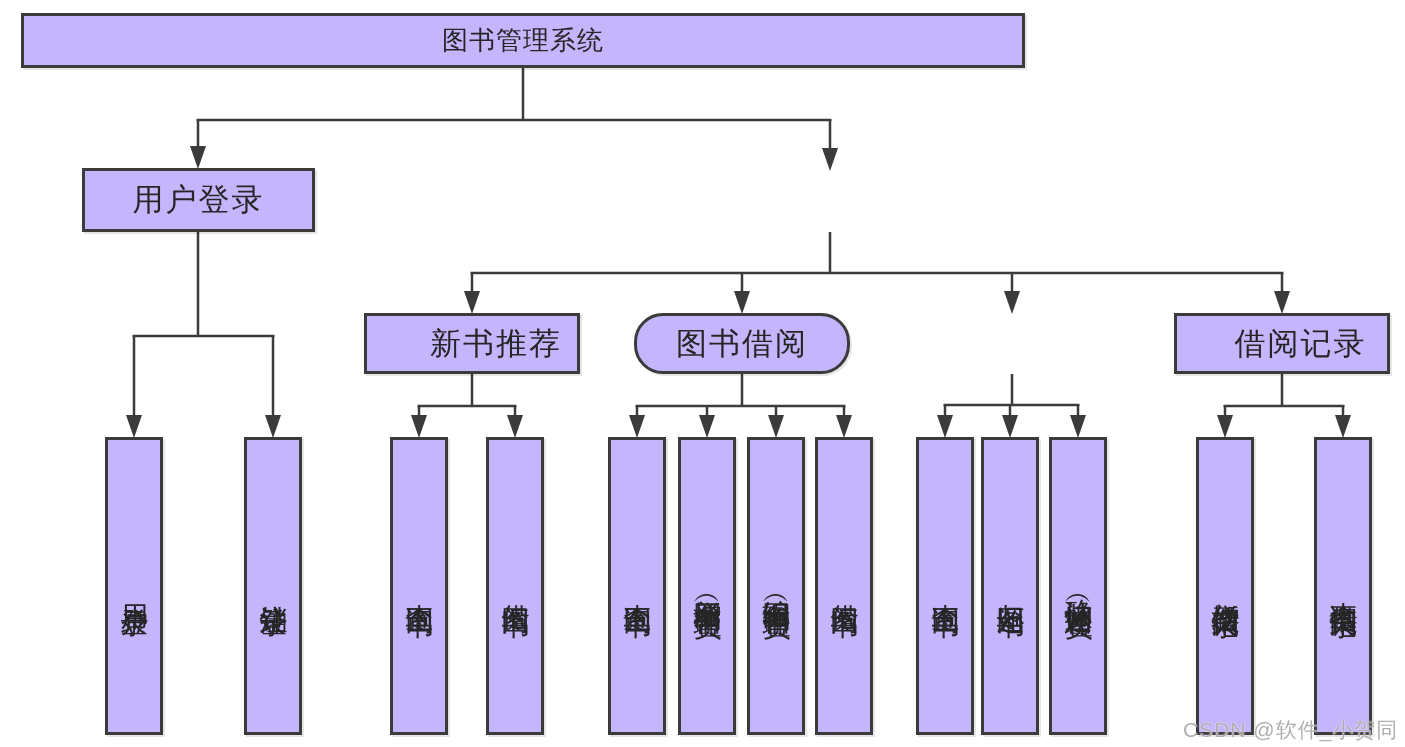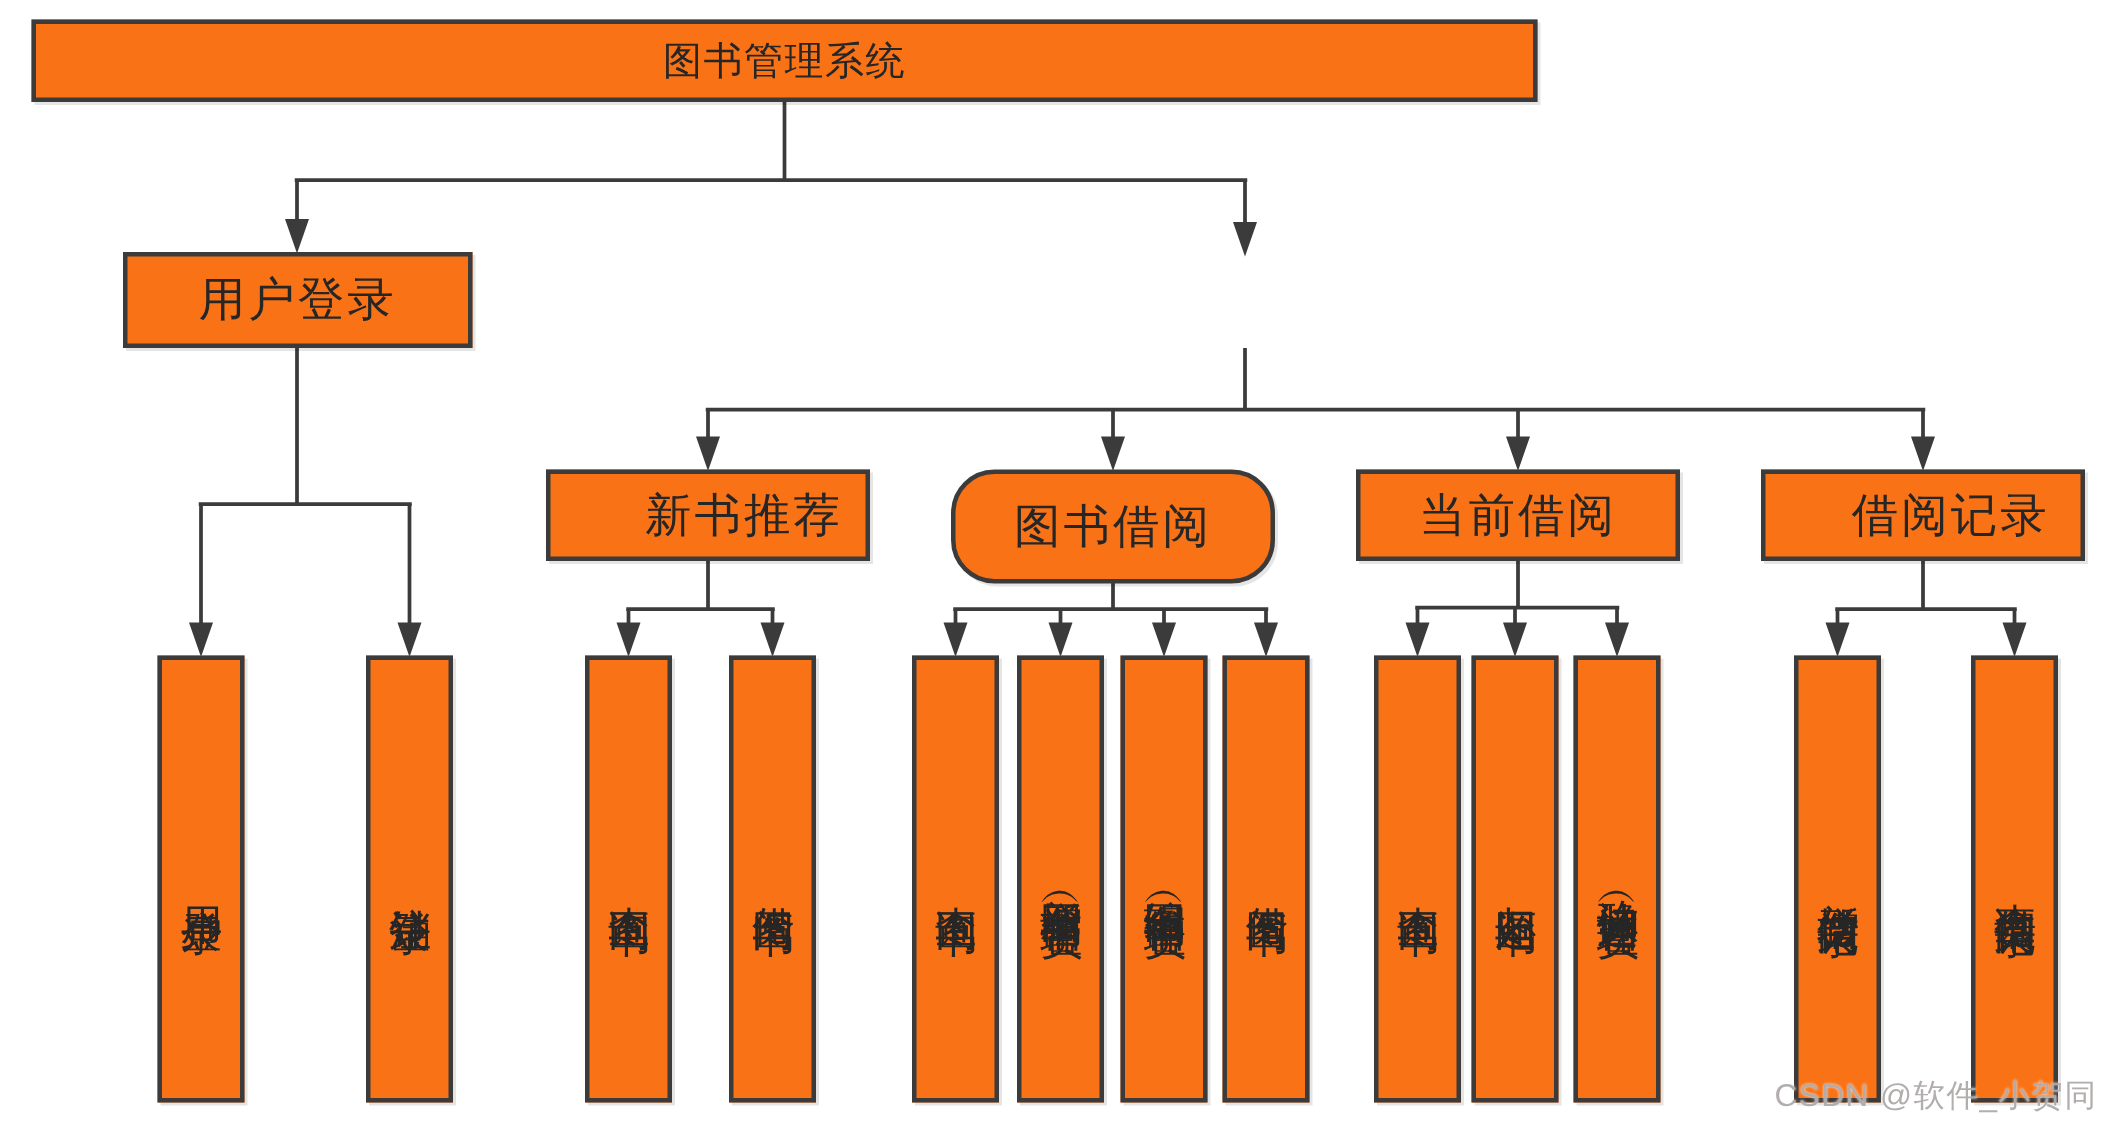--- a/index.html
+++ b/index.html
@@ -8,21 +8,21 @@
     width:1405px;height:747px;
     background:#ffffff;
     font-family:"Liberation Sans",sans-serif;
     color:#262626;
     overflow:hidden;
   }
   .connectors{position:absolute;left:0;top:0;width:1405px;height:747px;z-index:1;}
   .node{
     position:absolute;
     box-sizing:border-box;
-    background:#f97316;
+    background:#c4b5fd;
     border:3px solid #3b3b3b;
     box-shadow:2px 2px 0 rgba(0,0,0,0.10);
     display:flex;align-items:center;justify-content:center;
     z-index:2;
     text-align:right;
   }
   .node span{white-space:nowrap;}
   .root-box span{font-size:26px;letter-spacing:1px;}
   .h-box span{font-size:31px;letter-spacing:2px;}
   .v-box{width:58px;height:298px;}
@@ -113,25 +113,22 @@
     <span>图书管理系统</span>
   </div>
 
   <div class="node h-box" style="left:82px;top:168px;width:233px;height:64px;">
     <span>用户登录</span>
   </div>
 
   <div class="node h-box" style="left:364px;top:313px;width:216px;height:61px;padding-left:48px;">
     <span>新书推荐</span>
   </div>
-  <div class="node h-box" style="left:634px;top:313px;width:216px;height:76px;border-radius:29px;">
+  <div class="node h-box" style="left:634px;top:313px;width:216px;height:61px;border-radius:29px;">
     <span>图书借阅</span>
-  </div>
-  <div class="node h-box" style="left:904px;top:313px;width:216px;height:61px;">
-    <span>当前借阅</span>
   </div>
   <div class="node h-box" style="left:1174px;top:313px;width:216px;height:61px;padding-left:37px;">
     <span>借阅记录</span>
   </div>
 
   <div class="node v-box" style="left:105px;top:437px;">
     <span>用户登录</span>
   </div>
   <div class="node v-box" style="left:244px;top:437px;">
     <span>注销登录</span>

